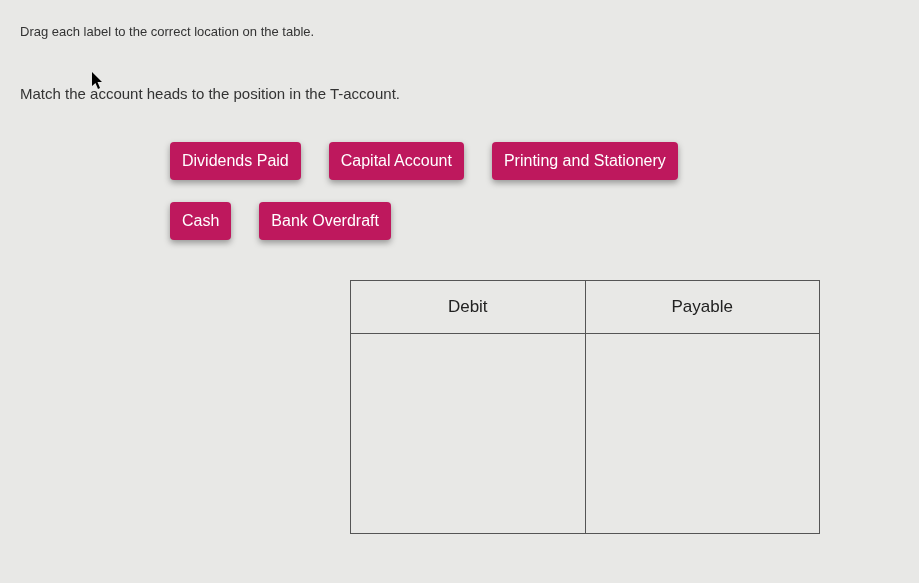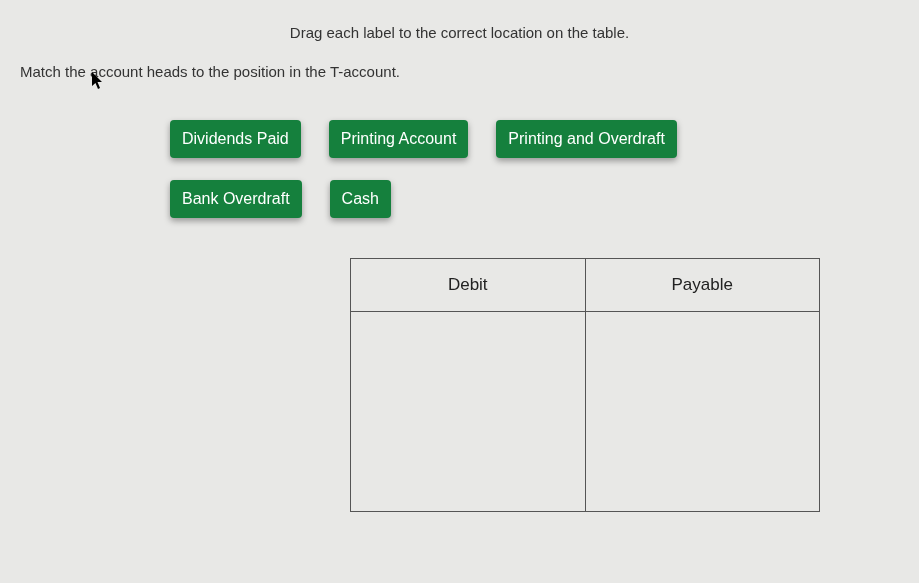--- a/index.html
+++ b/index.html
@@ -12,41 +12,40 @@
       height: 583px;
       background: #e8e8e6;
       font-family: Arial, sans-serif;
       overflow: hidden;
       position: relative;
     }
     .content {
       padding: 24px 20px;
     }
     .instruction-1 {
-      font-size: 15px;
+      font-size: 13px;
       color: #333;
-      margin-bottom: 22px;
-      text-align: center;
+      margin-bottom: 46px;
     }
     .instruction-2 {
       font-size: 15px;
       color: #333;
       margin-bottom: 40px;
     }
     .labels-area {
       padding-left: 150px;
       padding-right: 20px;
     }
     .labels-row {
       display: flex;
       gap: 28px;
       margin-bottom: 22px;
     }
     .drag-label {
-      background: #15803d;
+      background: #be185d;
       color: #fff;
       font-size: 16px;
       padding: 10px 12px;
       border-radius: 4px;
       box-shadow: 0 3px 6px rgba(0,0,0,0.35);
       cursor: grab;
       white-space: nowrap;
       display: inline-block;
     }
     .table-wrap {
@@ -88,26 +87,26 @@
 </head>
 <body>
 
 <div class="content">
   <p class="instruction-1">Drag each label to the correct location on the table.</p>
   <p class="instruction-2">Match the account heads to the position in the T-account.</p>
 
   <div class="labels-area">
     <div class="labels-row">
       <div class="drag-label">Dividends Paid</div>
-      <div class="drag-label">Printing Account</div>
-      <div class="drag-label">Printing and Overdraft</div>
+      <div class="drag-label">Capital Account</div>
+      <div class="drag-label">Printing and Stationery</div>
     </div>
     <div class="labels-row">
+      <div class="drag-label">Cash</div>
       <div class="drag-label">Bank Overdraft</div>
-      <div class="drag-label">Cash</div>
     </div>
   </div>
 
   <div class="table-wrap">
     <table class="t-account">
       <thead>
         <tr>
           <th>Debit</th>
           <th>Payable</th>
         </tr>

